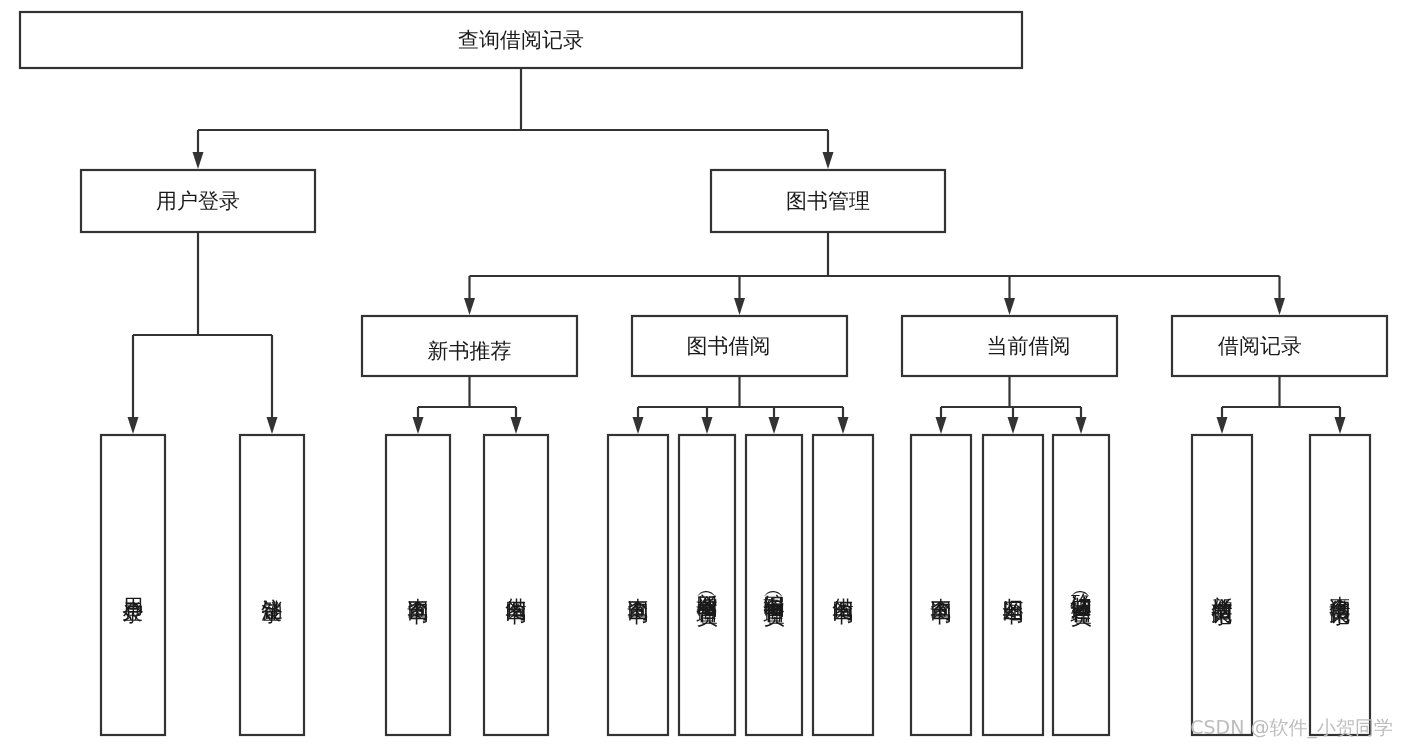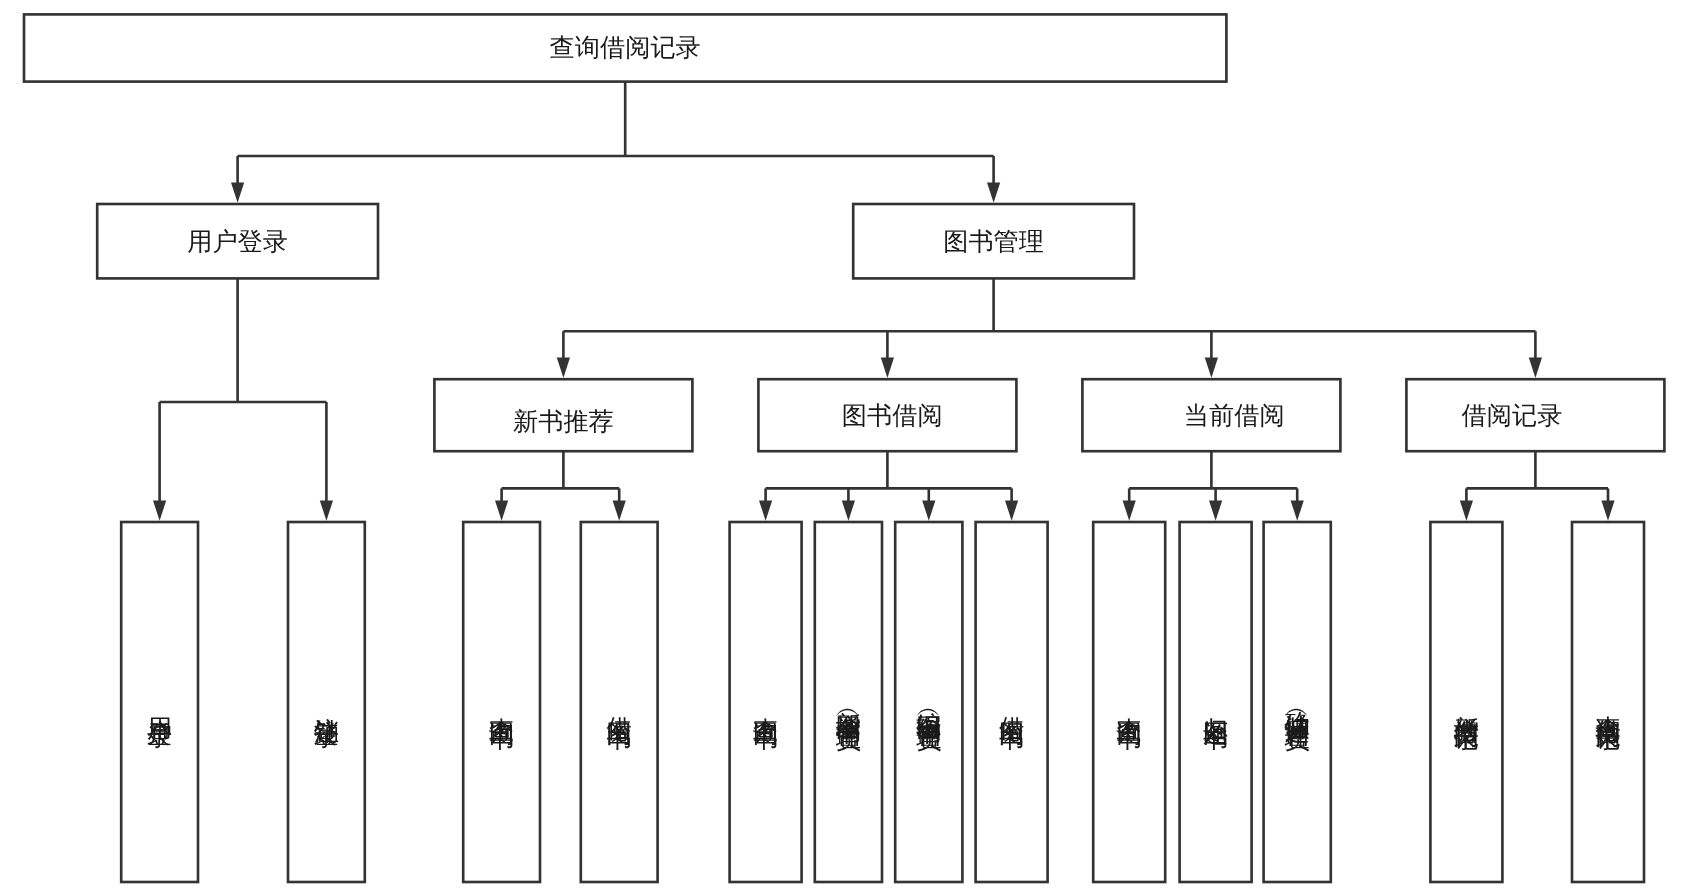--- a/index.html
+++ b/index.html
@@ -163,21 +163,21 @@
       </div>
       <div class="hlabel-wrap" style="left: 81px; top: 170px; width: 234px; height: 62px;">
         <div class="hlabel-inner">用户登录</div>
       </div>
       <div class="hlabel-wrap" style="left: 711px; top: 170px; width: 234px; height: 62px; align-items: center;">
         <div class="hlabel-inner">图书管理</div>
       </div>
       <div class="hlabel-wrap" style="left: 362px; top: 316px; width: 215px; height: 70px;">
         <div class="hlabel-inner">新书推荐</div>
       </div>
-      <div class="hlabel-wrap" style="left: 632px; top: 316px; width: 193px; height: 60px; margin-left: 15px;">
+      <div class="hlabel-wrap" style="left: 632px; top: 316px; width: 193px; height: 60px;">
         <div class="hlabel-inner">图书借阅</div>
       </div>
       <div class="hlabel-wrap" style="left: 902px; top: 316px; width: 253px; height: 60px;">
         <div class="hlabel-inner">当前借阅</div>
       </div>
       <div class="hlabel-wrap" style="left: 1172px; top: 316px; width: 176px; height: 60px; border-radius: 28px;">
         <div class="hlabel-inner">借阅记录</div>
       </div>
       <div class="vlabel-wrap" style="left: 101px; top: 435px; width: 64px; height: 300px;">
         <div class="vlabel-inner">用户登录</div>
@@ -212,13 +212,14 @@
       <div class="vlabel-wrap" style="left: 1053px; top: 435px; width: 56px; height: 300px;">
         <div class="vlabel-inner">确认归还（管理员）</div>
       </div>
       <div class="vlabel-wrap" style="left: 1192px; top: 435px; width: 60px; height: 300px;">
         <div class="vlabel-inner">新增借阅记录</div>
       </div>
       <div class="vlabel-wrap" style="left: 1310px; top: 435px; width: 60px; height: 300px;">
         <div class="vlabel-inner">查询借阅记录</div>
       </div>
     </div>
+  <div class="watermark">CSDN @软件_小贺同学</div>
 </div>
 
 </body></html>

